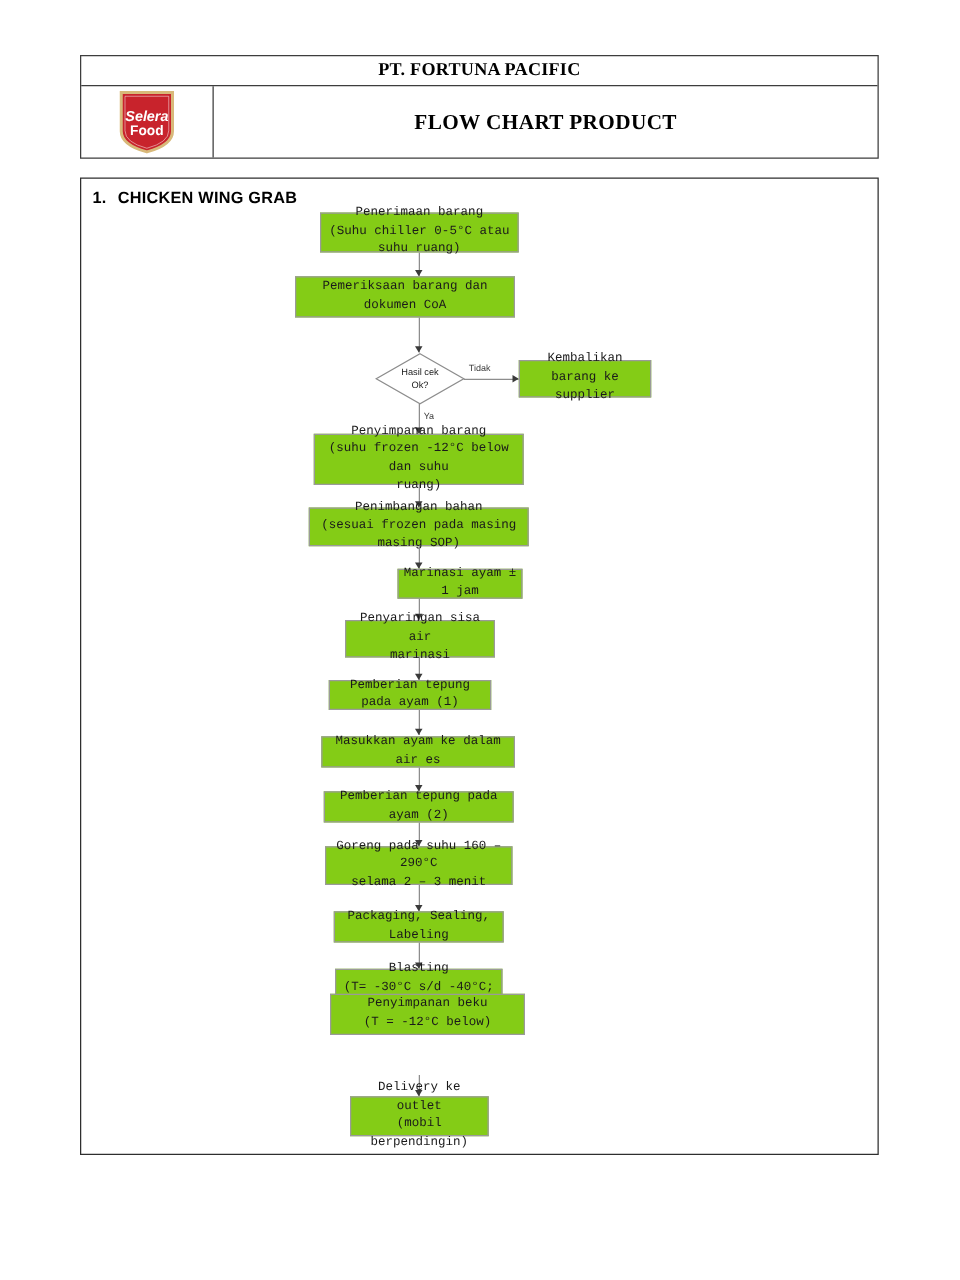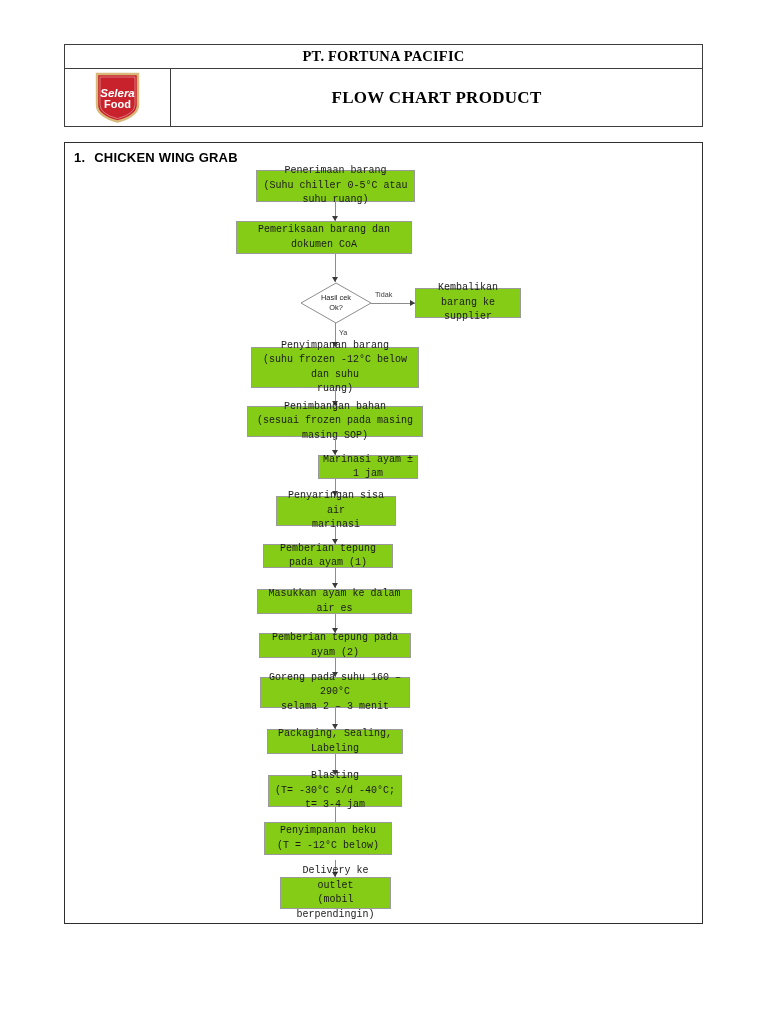--- a/index.html
+++ b/index.html
@@ -334,21 +334,21 @@
 
     <div class="node" style="left:203px; top:632px; width:134px; height:32px;">
       <div>
         <span class="ln">Blasting</span>
         <span class="ln">(T= -30°C s/d -40°C; t= 3-4 jam</span>
       </div>
     </div>
     <div class="conn-v" style="left:270px; top:664px; height:20px;"></div>
     <div class="arrow-down" style="left:267px; top:679px;"></div>
 
-    <div class="node" style="left:199px; top:679px; width:128px; height:33px;">
+    <div class="node" style="left:199px; top:652px; width:156px; height:33px;">
       <div>
         <span class="ln">Penyimpanan beku</span>
         <span class="ln">(T = -12°C below)</span>
       </div>
     </div>
     <div class="conn-v" style="left:270px; top:717px; height:17px;"></div>
     <div class="arrow-down" style="left:267px; top:729px;"></div>
 
     <div class="node" style="left:215px; top:734px; width:111px; height:32px;">
       <div>

